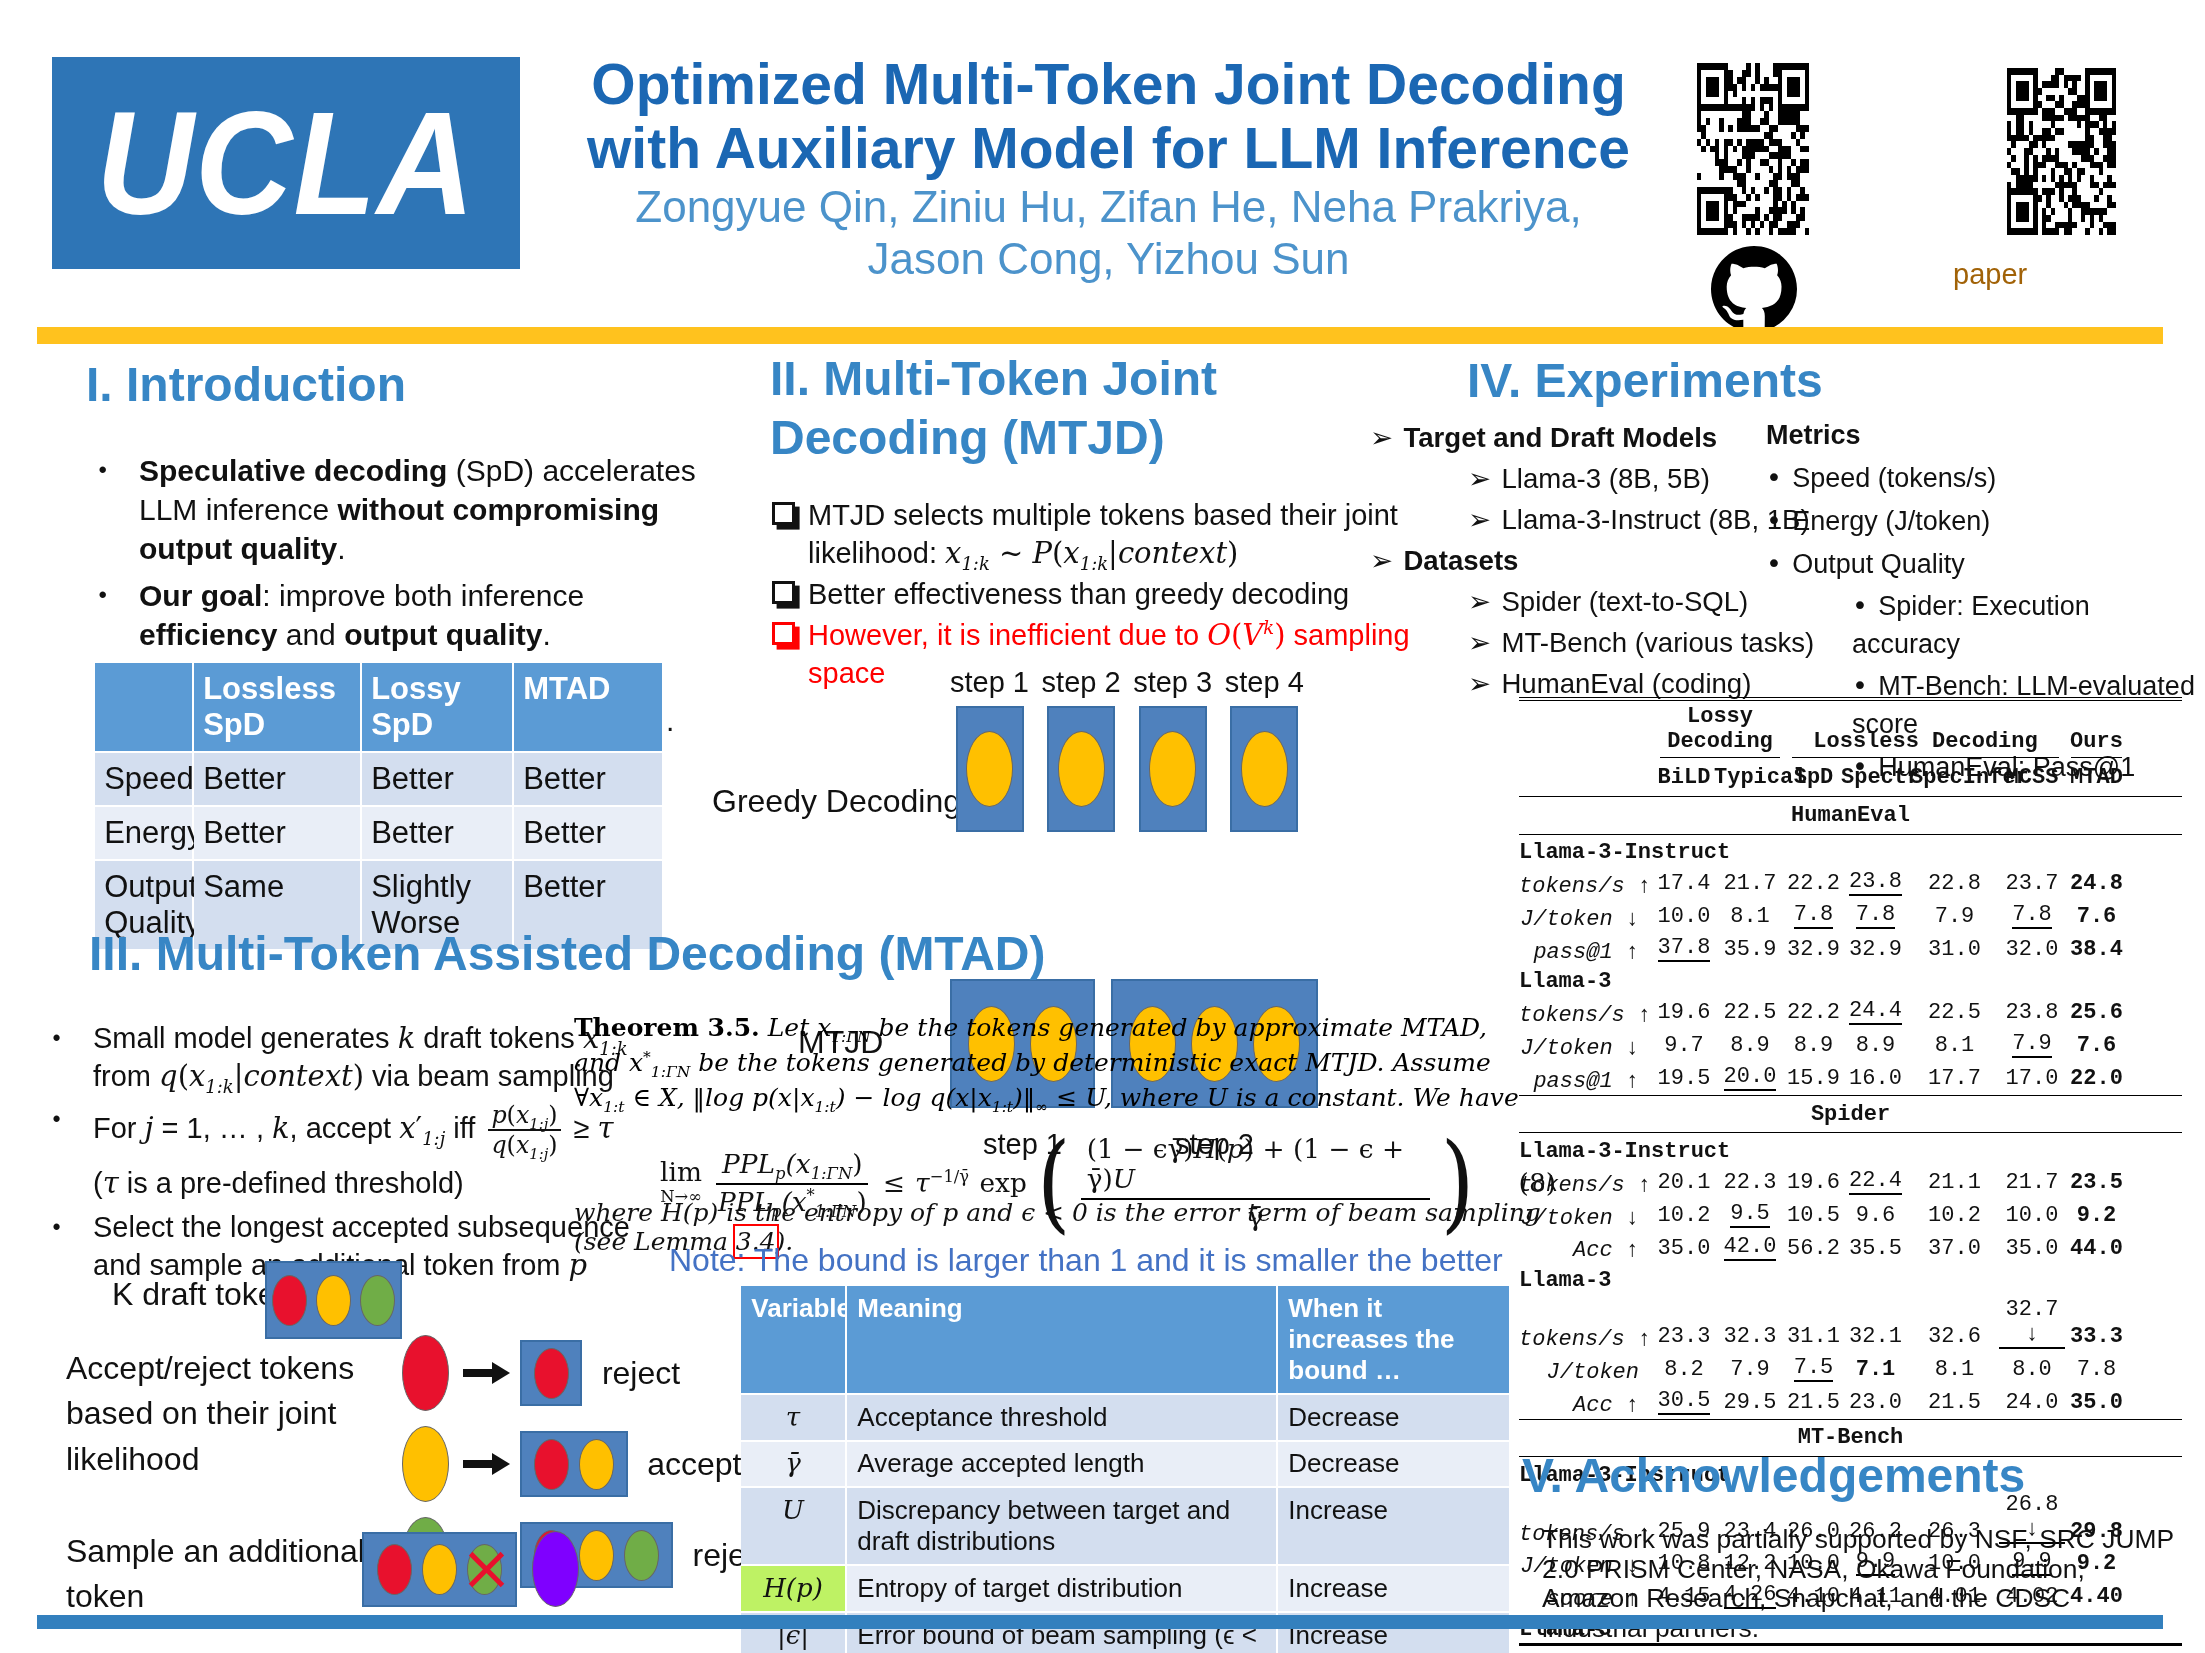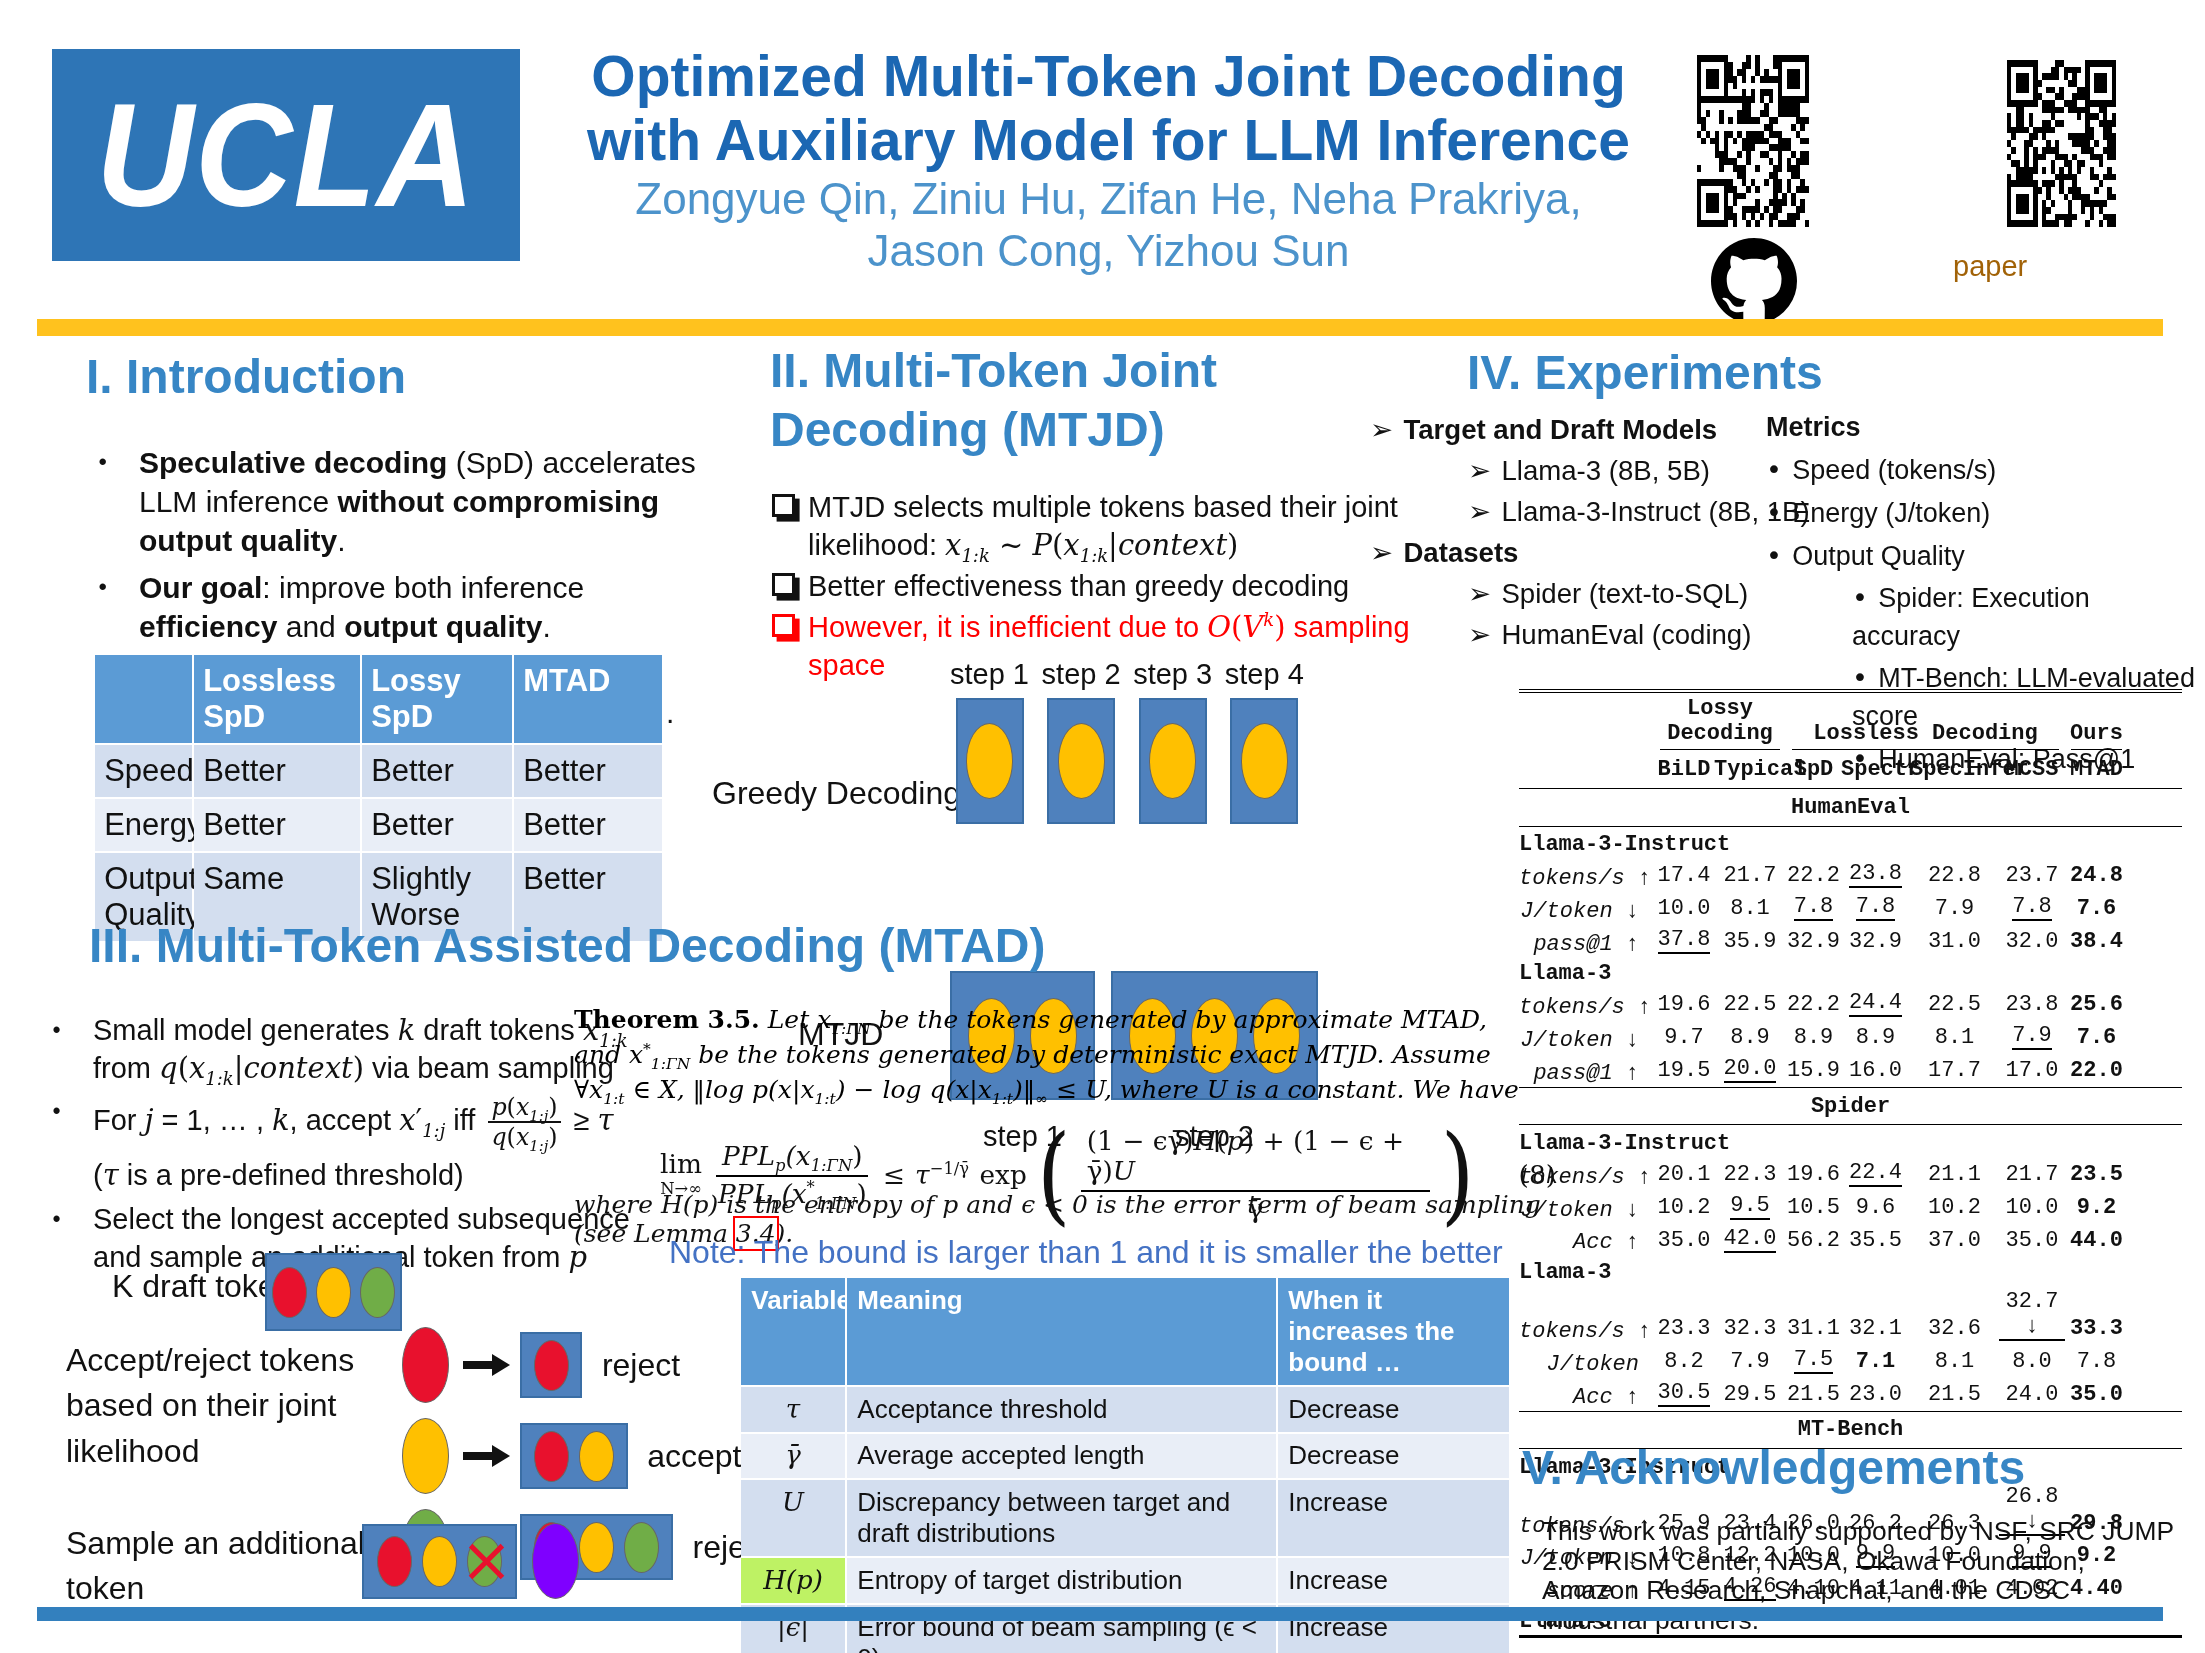--- a/index.html
+++ b/index.html
@@ -1,18 +1,18 @@
 <!DOCTYPE html>
 <html style="font-size:9.2px"><head>
 <meta charset="utf-8">
 <style>
   html,body{margin:0;padding:0;background:#888;}
   #poster{position:relative;width:2205px;height:1654px;background:#ffffff;overflow:hidden;
           font-family:"Liberation Sans",sans-serif;color:#111;}
-  .abs{position:absolute;}
+  .abs{position:absolute;margin-top:8px;}
 
   
   .ucla-box{left:52px;top:49px;width:468px;height:212px;background:#2E75B6;display:flex;align-items:center;justify-content:center;}
   .ucla-box span{color:#fff;font-size:135px;font-weight:bold;font-style:italic;letter-spacing:1.1px;transform:scaleY(1.08);}
   .title-block{left:540px;top:45px;width:1137px;text-align:center;}
   .title-line{font-size:57px;font-weight:bold;color:#1B67B3;line-height:1.12;}
   .author-line{font-size:44px;color:#4C93CB;line-height:1.18;}
   .qr{background:#fff;}
   .qr svg{display:block;width:100%;height:100%;}
   #qr-github{left:1697px;top:55px;width:112px;height:172px;}
@@ -845,20 +845,21 @@
       </div>
     </div>
 
   <div class="abs sec-title" id="s4-title">IV. Experiments</div>
   <div class="abs" id="s4-left">
       <div class="x-line hd"><span class="x-mark">➢</span><span>Target and Draft Models</span></div>
       <div class="x-line ind1"><span class="x-mark">➢</span><span>Llama-3 (8B, 5B)</span></div>
       <div class="x-line ind1"><span class="x-mark">➢</span><span>Llama-3-Instruct (8B, 1B)</span></div>
       <div class="x-line hd"><span class="x-mark">➢</span><span>Datasets</span></div>
       <div class="x-line ind1"><span class="x-mark">➢</span><span>Spider (text-to-SQL)</span></div>
+      <div class="x-line ind1"><span class="x-mark">➢</span><span>MT-Bench (various tasks)</span></div>
       <div class="x-line ind1"><span class="x-mark">➢</span><span>HumanEval (coding)</span></div>
     </div>
   <div class="abs" id="s4-right">
       <div class="x-line hd"><span>Metrics</span></div>
       <div class="x-line"><span class="x-mark">•</span><span>Speed (tokens/s)</span></div>
       <div class="x-line"><span class="x-mark">•</span><span>Energy (J/token)</span></div>
       <div class="x-line"><span class="x-mark">•</span><span>Output Quality</span></div>
       <div class="x-line ind2"><span class="x-mark">•</span><span>Spider: Execution accuracy</span></div>
       <div class="x-line ind2"><span class="x-mark">•</span><span>MT-Bench: LLM-evaluated score</span></div>
       <div class="x-line ind2"><span class="x-mark">•</span><span>HumanEval: Pass@1</span></div>

